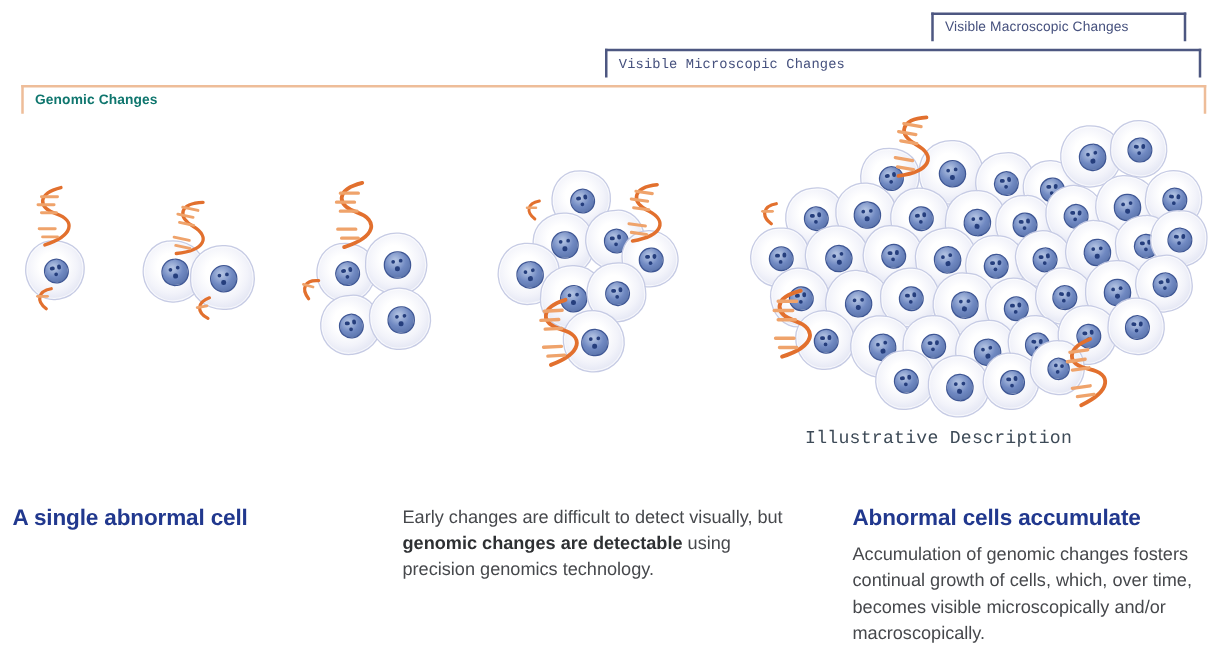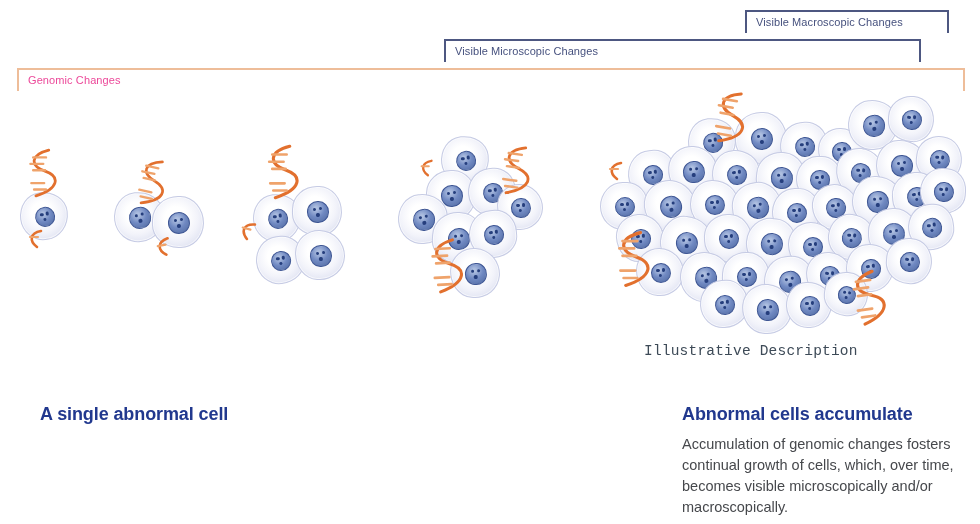--- a/index.html
+++ b/index.html
@@ -6,21 +6,21 @@
   body{
     width:980px;height:524px;position:relative;overflow:hidden;
     background:#ffffff;font-family:"Liberation Sans",sans-serif;
   }
   
   .bracket{position:absolute;border-top:2px solid;border-left:2px solid;border-right:2px solid;}
   .bracket.navy{border-color:#4d5781;}
   .bracket.orange{border-color:#eebd99;}
   .bracket-label{display:inline-block;padding:3px 0 0 9px;font-size:11px;letter-spacing:.1px;white-space:nowrap;}
   .navy .bracket-label{color:#46517e;}
-  .orange .bracket-label{color:#ec4899;}
+  .orange .bracket-label{color:#0f766e;font-weight:bold;}
   
   .figure-layer{position:absolute;inset:0;}
   .stage{position:absolute;inset:0;}
   .cell{position:absolute;border:1px solid #c6cbe4;
     background:radial-gradient(circle at 46% 42%, #ffffff 28%, #f2f3fa 55%, #e0e3f2 80%, #ccd1e8 100%);
     box-shadow:0 0 0 1px rgba(255,255,255,.6) inset;}
   .nucleus{position:absolute;left:30%;top:30%;width:40%;height:40%;border-radius:50%;
     background:radial-gradient(circle at 40% 32%, #aebfe0 8%, #7089c2 48%, #4f689e 100%);
     border:1px solid #3e5694;}
   .dot{position:absolute;width:18%;height:18%;border-radius:50%;background:#253e7d;}
@@ -35,21 +35,21 @@
   .col h3{margin:0 0 9px 0;font-size:18px;font-weight:700;color:#21388e;letter-spacing:-.1px;}
   .col .body{font-size:14.5px;line-height:1.46;color:#46484c;}
   .col .body strong{color:#2e3033;font-weight:700;}
 </style>
 </head>
 <body>
 
 <div class="bracket navy" style="left:745px;top:10px;width:200px;height:21px;">
   <span class="bracket-label">Visible Macroscopic Changes</span>
 </div>
-<div class="bracket navy" style="left:444px;top:39px;width:473px;height:21px;">
+<div class="bracket navy" style="left:484px;top:39px;width:473px;height:21px;font-family:Liberation Mono, monospace;">
   <span class="bracket-label">Visible Microscopic Changes</span>
 </div>
 <div class="bracket orange" style="left:17px;top:68px;width:944px;height:21px;">
   <span class="bracket-label">Genomic Changes</span>
 </div>
 
 <div class="figure-layer">
     <div class="stage">
       <div class="cell" style="left: 20px; top: 192px; width: 46px; height: 46px; border-radius: 46% 54% 50% 48% / 52% 46% 54% 50%; transform: rotate(-7deg);">
         <div class="nucleus">
@@ -508,21 +508,22 @@
         </svg></span>
       <span class="icon" style="left: 848px; top: 270px; transform: rotate(-8deg);"><svg width="37" height="56" viewBox="0 0 36 54" fill="none">
           <path d="M27 2 C7 7 6 19 23 25 C40 31 38 44 13 52" stroke="#e2702e" stroke-width="3" stroke-linecap="round"></path>
           <path d="M10 10 H24 M7 17 H21 M10 24 H23 M8 38 H22 M11 45 H24" stroke="#efa36b" stroke-width="2.6" stroke-linecap="round"></path>
         </svg></span>
     </div>
   </div>
 
 <div class="caption" style="left:644px;top:343px;font-family:Liberation Mono, monospace;">Illustrative Description</div>
 
-<div class="col" style="left:10px;width:290px;margin-left:30px;">
+<div class="col" style="left:10px;width:290px;">
   <h3>A single abnormal cell</h3>
 </div>
 <div class="col" style="left:322px;width:320px;">
+  <div class="body"><span>Early changes are difficult to detect visually, but </span><strong>genomic changes are detectable</strong><span> using precision genomics technology.</span></div>
 </div>
 <div class="col" style="left:682px;width:300px;">
   <h3>Abnormal cells accumulate</h3>
   <div class="body"><span>Accumulation of genomic changes fosters continual growth of cells, which, over time, becomes visible microscopically and/or macroscopically.</span></div>
 </div>
 
 </body></html>

